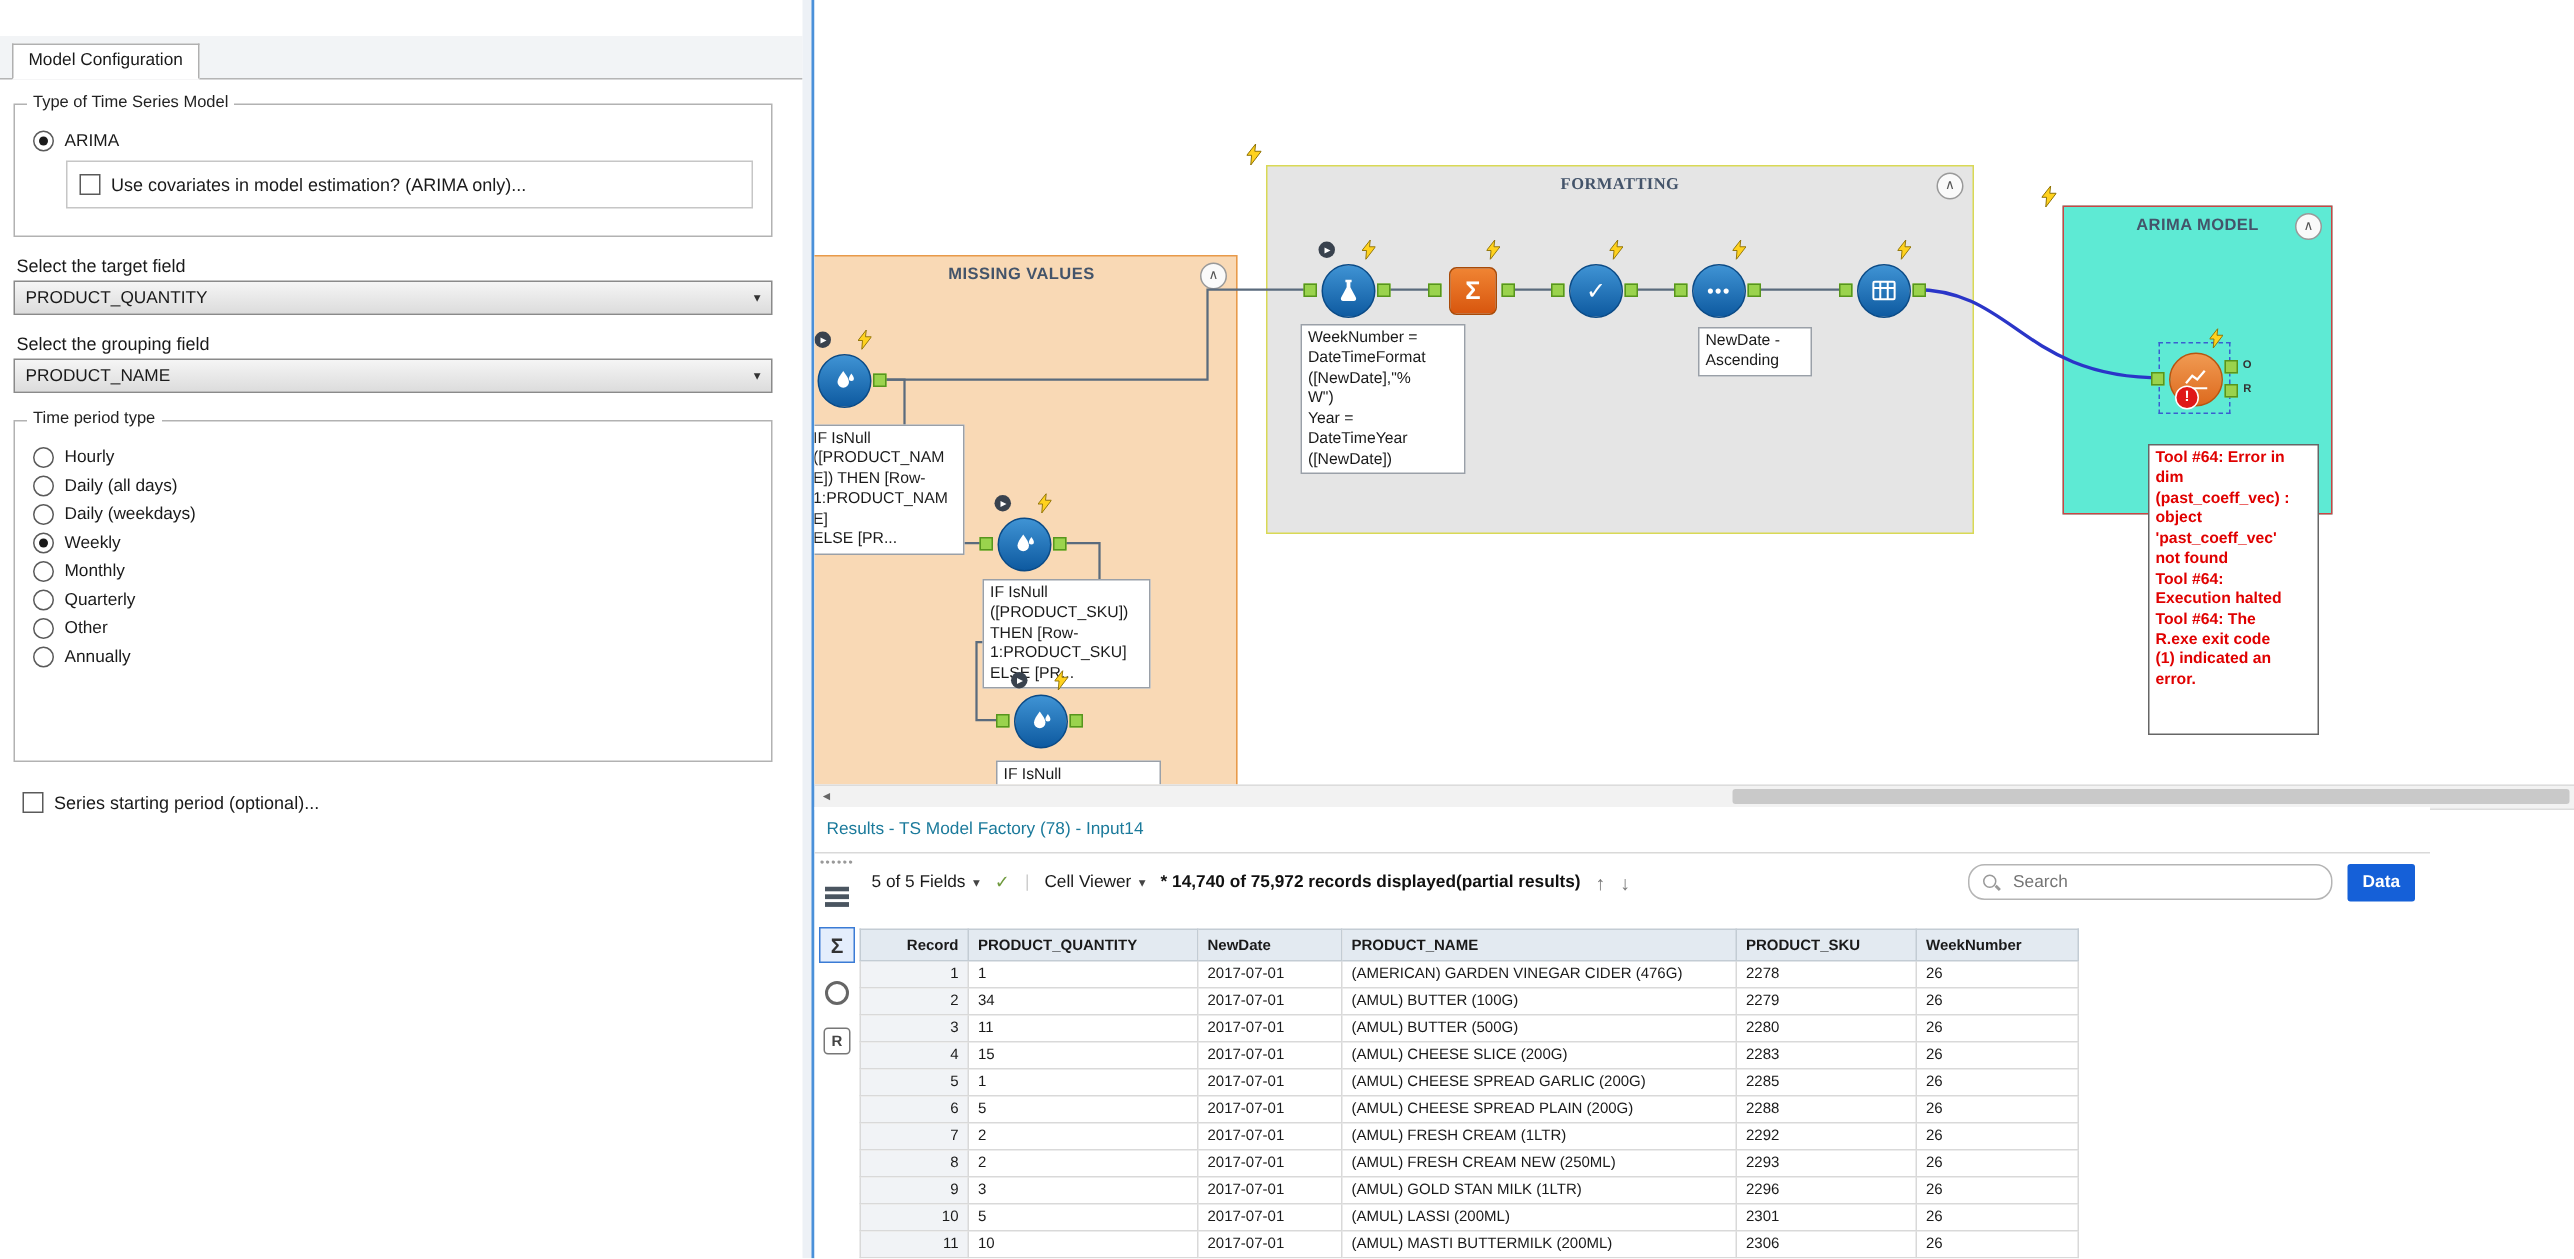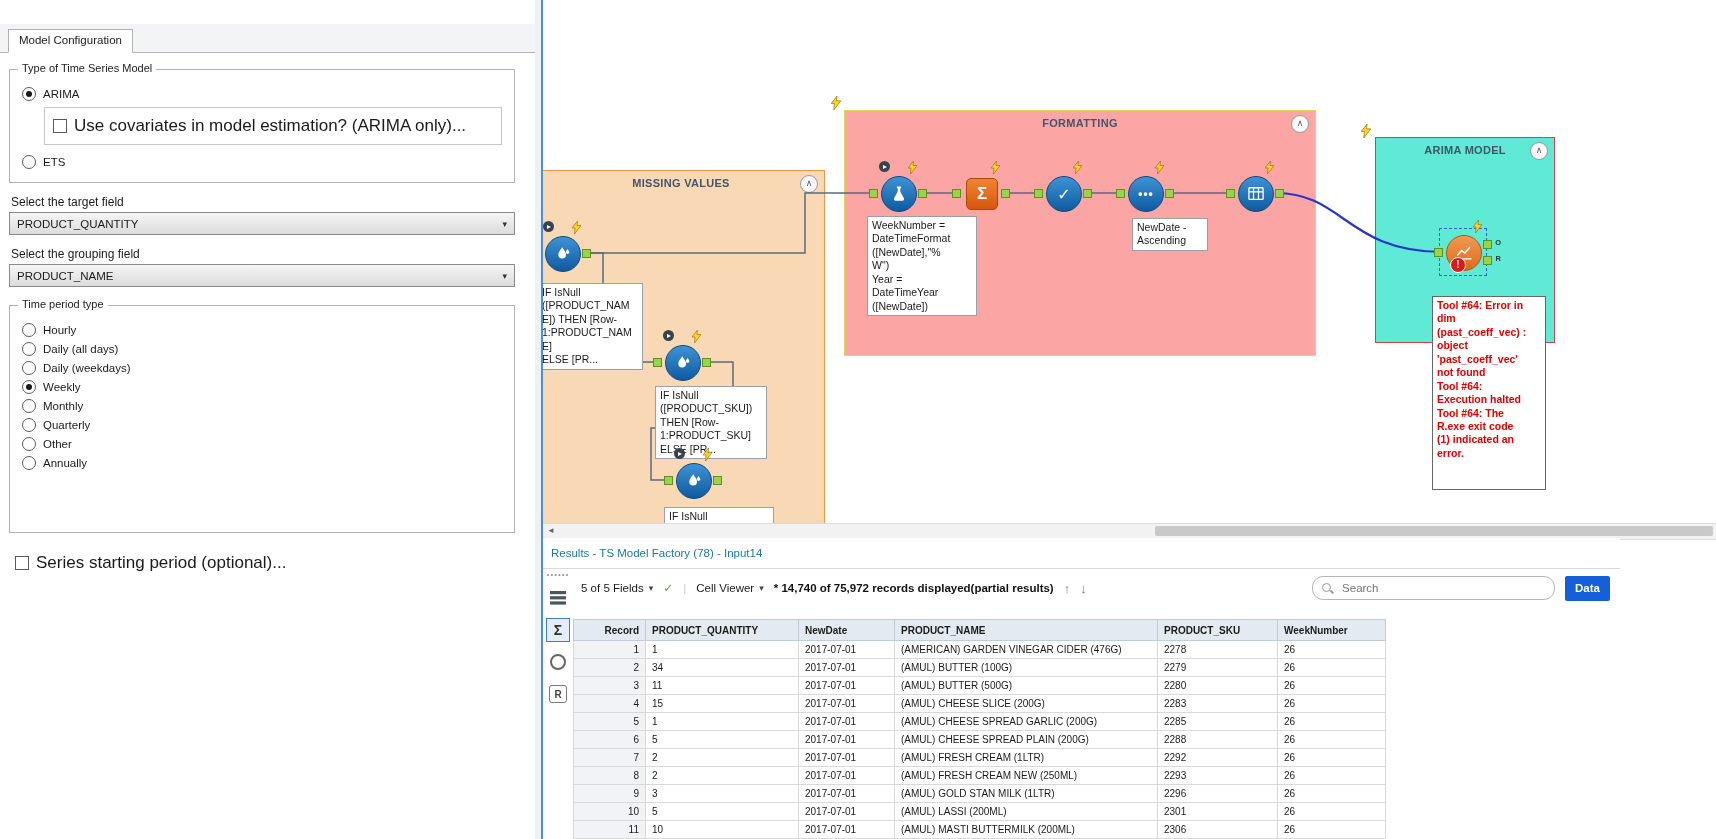--- a/index.html
+++ b/index.html
@@ -10,37 +10,37 @@
   .tabstrip{height:28px;position:relative;border-bottom:1px solid #b5b5b5;background:#f2f4f6;margin-top:24px;}
   .tab{position:absolute;left:8px;top:5px;bottom:-1px;background:#fff;border:1px solid #b0b0b0;border-bottom:1px solid #fff;
        padding:4px 10px 0 10px;font-size:11.5px;}
   .config-body{padding:16px 20px 0 9px;}
   .group{position:relative;border:1px solid #b2b2b2;padding:12px 10px 8px 10px;margin-bottom:4px;}
   .group-label{position:absolute;top:-8px;left:8px;background:#fff;padding:0 4px;font-size:11px;color:#222;}
   .radio-row{display:flex;align-items:center;gap:7px;margin:5px 2px;font-size:11.5px;}
   .radio{width:12px;height:12px;border:1px solid #5a5a5a;border-radius:50%;background:#fff;display:inline-block;position:relative;flex:none;}
   .radio.sel::after{content:"";position:absolute;left:3px;top:3px;width:6px;height:6px;border-radius:50%;background:#1a1a1a;}
   .checkbox{width:12px;height:12px;border:1px solid #5a5a5a;background:#fff;display:inline-block;flex:none;}
-  .check-row{display:flex;align-items:center;gap:7px;font-size:17px;}
+  .check-row{display:flex;align-items:center;gap:7px;font-size:12px;}
   .covariates-box{border:1px solid #c6c6c6;margin:6px 2px 10px 24px;padding:8px 8px;}
   .field-label{font-size:12px;margin:12px 0 3px 2px;}
   .combo{height:21px;border:1px solid #8a8a8a;background:linear-gradient(#f5f5f5,#dcdcdc);display:flex;align-items:center;
          justify-content:space-between;padding:0 7px;font-size:11.5px;cursor:default;}
   .combo-arrow{font-size:9px;color:#333;}
   .tp-group{min-height:206px;}
   .series-row{margin:20px 0 0 6px;}
 
   
   .splitter{position:absolute;left:535px;top:0;width:6px;height:839px;background:#edf1f6;border-right:2px solid #4a90d9;}
 
   
   .canvas{position:absolute;left:543px;top:0;width:1173px;height:523px;background:#fff;overflow:hidden;}
   .wf-container{position:absolute;border:1px solid;}
   .wf-container.mv{background:#f9d9b5;border-color:#e89a4a;}
-  .wf-container.fmt{background:#fca5a5;border-color:#d9d955;}
+  .wf-container.fmt{background:#e5e5e5;border-color:#d9d955;font-family:Liberation Serif, serif;}
   .wf-container.arima{background:#5eead4;border-color:#cc4444;}
   .wf-title{text-align:center;font-size:11px;font-weight:bold;color:#44546a;padding-top:6px;letter-spacing:.3px;}
   .collapse-btn{position:absolute;right:6px;top:4px;width:16px;height:16px;border-radius:50%;background:#fafafa;border:1px solid #999;
                 font-size:9px;color:#555;text-align:center;line-height:15px;cursor:pointer;}
   .wires{position:absolute;left:0;top:0;}
   .annot{position:absolute;background:#fff;border:1px solid #9aa0a8;font-size:10.5px;line-height:1.28;padding:2px 4px;
          color:#1a1a1a;white-space:pre-wrap;overflow:hidden;}
   .annot.error{color:#e00000;font-weight:bold;border-color:#666;}
   .tool{position:absolute;width:34px;height:34px;}
   .tool-circle{width:34px;height:34px;border-radius:50%;background:linear-gradient(180deg,#3f93d4,#0e5染a0);
@@ -124,24 +124,20 @@
         <span class="group-label">Type of Time Series Model</span>
         <div class="radio-row">
           <span class="radio sel"></span>
           <span>ARIMA</span>
         </div>
         <div class="covariates-box">
           <div class="check-row">
             <span class="checkbox"></span>
             <span>Use covariates in model estimation? (ARIMA only)...</span>
           </div>
-        </div>
-        <div class="radio-row">
-          <span class="radio"></span>
-          <span>ETS</span>
         </div>
       </div>
 
       <div class="field-label">Select the target field</div>
       <div class="combo">
         <span>PRODUCT_QUANTITY</span>
         <span class="combo-arrow">▾</span>
       </div>
 
       <div class="field-label">Select the grouping field</div>

